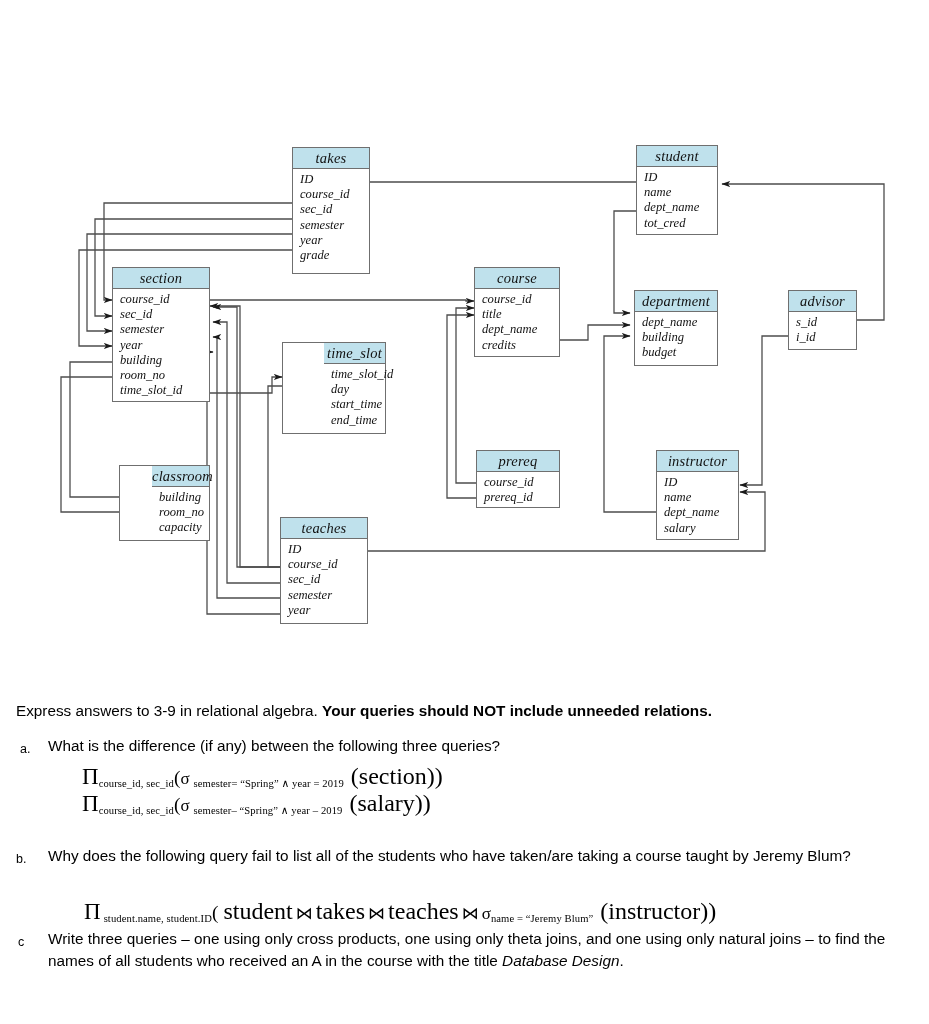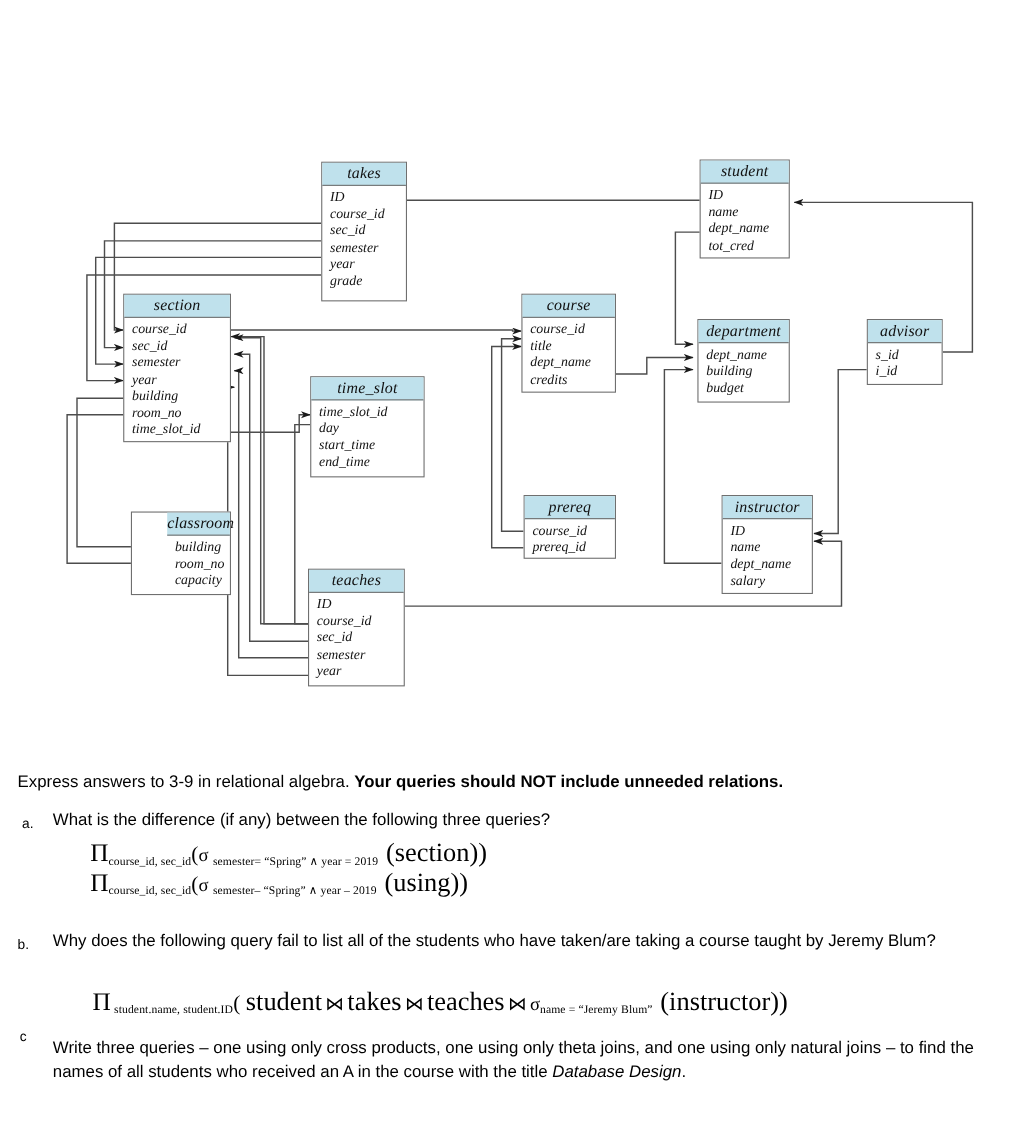--- a/index.html
+++ b/index.html
@@ -243,21 +243,21 @@
   </div>
 
   <div class="entity" style="left:788px; top:290px; width:69px; height:60px;">
     <div class="entity-title">advisor</div>
     <div class="entity-attrs">
       <span class="attr pk">s_id</span>
       <span class="attr">i_id</span>
     </div>
   </div>
 
-  <div class="entity" style="left:282px; top:342px; width:104px; height:92px;">
+  <div class="entity" style="left:282px; top:342px; width:104px; height:92px;padding-left:41px;">
     <div class="entity-title">time_slot</div>
     <div class="entity-attrs">
       <span class="attr pk">time_slot_id</span>
       <span class="attr pk">day</span>
       <span class="attr pk">start_time</span>
       <span class="attr">end_time</span>
     </div>
   </div>
 
   <div class="entity" style="left:119px; top:465px; width:91px; height:76px;padding-left:32px;">
@@ -308,31 +308,31 @@
   <div class="q-item" style="left:0; top:55px;">
     <span class="q-marker" style="left:20px; top:4px;">a.</span>
     <span class="q-body" style="left:48px; top:0;">What is the difference (if any) between the following three queries?</span>
   </div>
 
   <div class="formula" style="left:82px; top:83px;">
     <span class="big-op">Π</span><span class="sub">course_id, sec_id</span><span class="plain19">(</span><span class="sigma">σ</span><span class="sub" style="padding-left:4px;">semester= “Spring” ∧ year = 2019</span><span class="rel" style="padding-left:7px;">(section))</span>
   </div>
 
   <div class="formula" style="left:82px; top:110px;">
-    <span class="big-op">Π</span><span class="sub">course_id, sec_id</span><span class="plain19">(</span><span class="sigma">σ</span><span class="sub" style="padding-left:4px;">semester– “Spring” ∧ year – 2019</span><span class="rel" style="padding-left:7px;">(using))</span>
+    <span class="big-op">Π</span><span class="sub">course_id, sec_id</span><span class="plain19">(</span><span class="sigma">σ</span><span class="sub" style="padding-left:4px;">semester– “Spring” ∧ year – 2019</span><span class="rel" style="padding-left:7px;">(salary))</span>
   </div>
 
 
   <div class="q-item" style="left:0; top:165px;">
     <span class="q-marker" style="left:16px; top:4px;">b.</span>
     <span class="q-body" style="left:48px; top:0;">Why does the following query fail to list all of the students who have taken/are taking a course taught by Jeremy Blum?</span>
   </div>
 
   <div class="formula" style="left:84px; top:218px;">
     <span class="big-op">Π</span><span class="sub" style="padding-left:3px;">student.name, student.ID</span><span class="plain19">(</span><span class="rel" style="padding-left:5px;">student</span><span class="joinsym">⋈</span><span class="rel">takes</span><span class="joinsym">⋈</span><span class="rel">teaches</span><span class="joinsym">⋈</span><span class="sigma">σ</span><span class="sub">name = “Jeremy Blum”</span><span class="rel" style="padding-left:7px;">(instructor))</span>
   </div>
 
   <div class="q-item" style="left:0; top:248px;">
     <span class="q-marker" style="left:18px; top:4px;">c</span>
-    <span class="q-body" style="left:48px; top:0; width:838px;margin-top:14px;"><span>Write three queries – one using only cross products, one using only theta joins, and one using only natural joins – to find the names of all students who received an A in the course with the title </span><i>Database Design</i><span>.</span></span>
+    <span class="q-body" style="left:48px; top:0; width:838px;"><span>Write three queries – one using only cross products, one using only theta joins, and one using only natural joins – to find the names of all students who received an A in the course with the title </span><i>Database Design</i><span>.</span></span>
   </div>
 
 </div>
 
 </body></html>

